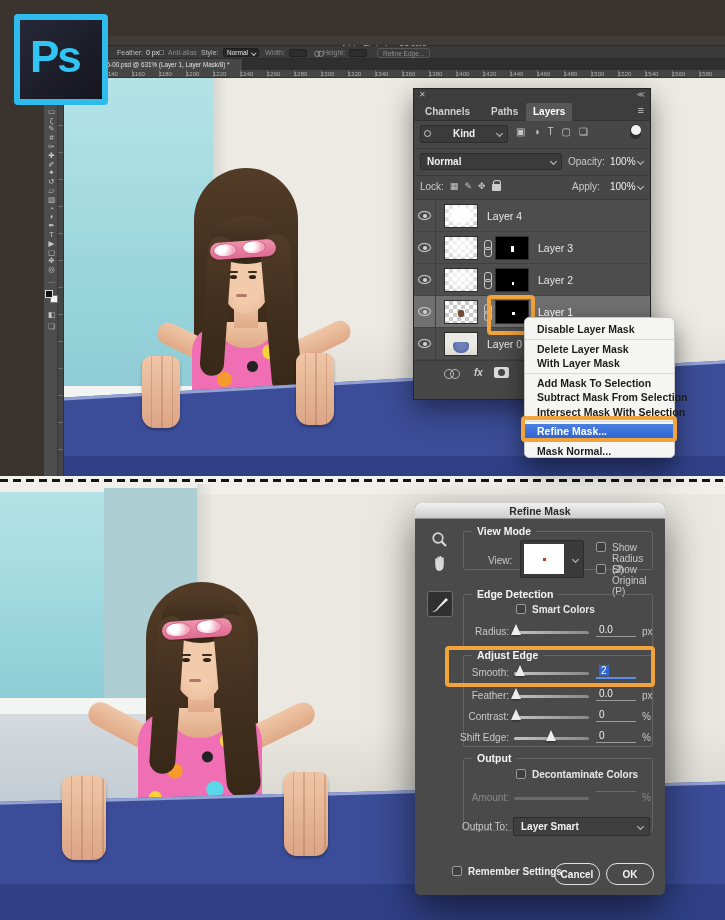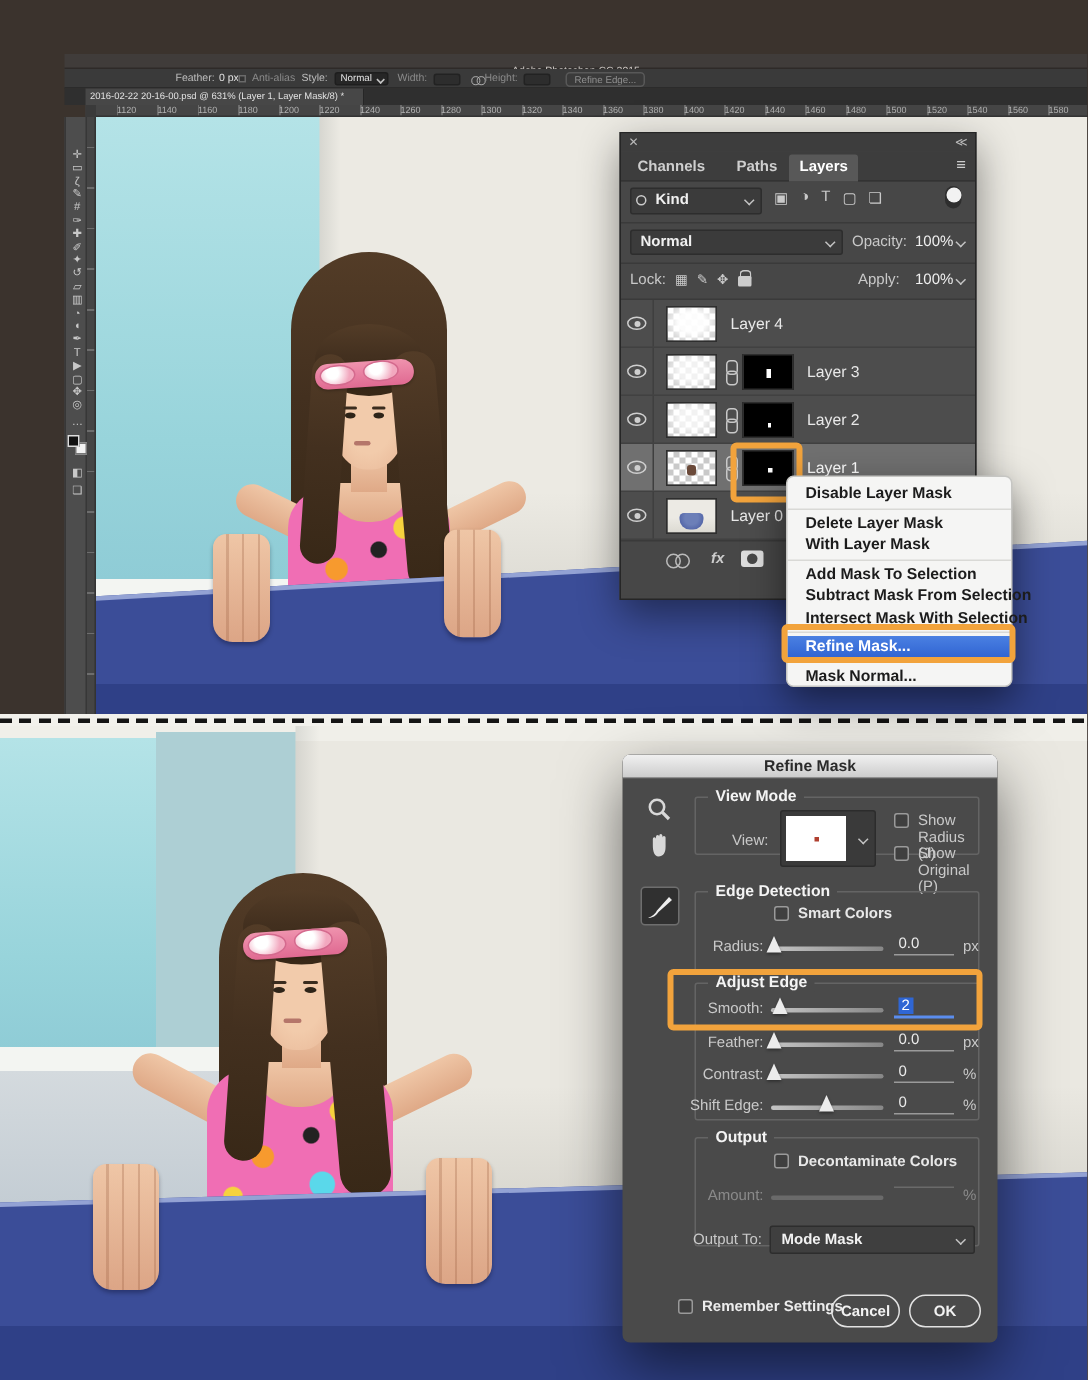--- a/index.html
+++ b/index.html
@@ -84,21 +84,21 @@
            box-shadow:0 10px 26px rgba(0,0,0,0.45); z-index:30; font-size:10px; color:#ddd; }
   .panel-head { height:12px; background:#3d3d3d; position:relative; }
   .panel-head .x { position:absolute; left:5px; top:1px; font-size:8px; color:#bbb; line-height:10px; }
   .panel-head .cc { position:absolute; right:5px; top:1px; font-size:8px; color:#bbb; line-height:10px; }
   .panel-tabs { height:20px; background:#3d3d3d; position:relative; border-bottom:1px solid #333; }
   .ptab { position:absolute; top:2px; height:18px; line-height:18px; padding:0 7px; color:#cfcfcf; font-weight:bold; font-size:10px; }
   .ptab.active { background:#585858; color:#fff; border-radius:2px 2px 0 0; }
   .pmenu { position:absolute; right:6px; top:3px; font-size:11px; color:#ccc; }
   .prow { position:relative; border-bottom:1px solid #3a3a3a; }
   .kindbox { position:absolute; left:6px; top:4px; width:88px; height:18px; background:#3b3b3b; border:1px solid #2d2d2d; border-radius:2px; }
-  .kindbox b { position:absolute; left:16px; top:2px; font-size:10px; color:#f0f0f0; }
+  .kindbox b { position:absolute; left:32px; top:2px; font-size:10px; color:#f0f0f0; }
   .ficons { position:absolute; left:102px; top:5px; display:flex; gap:8px; }
   .ficons span { font-size:10px; color:#c9c9c9; }
   .ftoggle { position:absolute; right:9px; top:3px; width:11px; height:15px; border-radius:6px; background:#2e2e2e; }
   .ftoggle i { position:absolute; left:0.5px; top:0.5px; width:10px; height:10px; border-radius:50%; background:#f2f2f2; }
   .blendbox { position:absolute; left:6px; top:4px; width:142px; height:17px; background:#3b3b3b; border:1px solid #2d2d2d; border-radius:2px; }
   .blendbox b { position:absolute; left:6px; top:2px; font-size:10px; color:#f0f0f0; }
   .chev { display:inline-block; width:5px; height:5px; border-right:1.4px solid #c4c4c4; border-bottom:1.4px solid #c4c4c4; transform:rotate(45deg); }
   .chev.abs2 { position:absolute; }
   .lbl { position:absolute; color:#c9c9c9; font-size:10px; }
   .val { position:absolute; color:#f0f0f0; font-size:10px; }
@@ -424,20 +424,23 @@
     <div class="mi">Subtract Mask From Selection</div>
     <div class="mi">Intersect Mask With Selection</div>
     <div class="msep"></div>
     <div class="mi hl">Refine Mask...</div>
     <div class="msep"></div>
     <div class="mi">Mask Normal...</div>
   </div>
 
   <div class="anno" style="left:521px;top:416px;width:156px;height:26px;z-index:45"></div>
 
+  <div class="abs ps-logo">
+    <span>Ps</span>
+  </div>
 
   <div class="abs dash-strip">
     <div class="dash-line"></div>
   </div>
 
   <div class="scene" id="scene-bottom">
     <div class="abs" style="left:0;top:0;width:725px;height:10px;background:#f0efe9"></div>
     <div class="abs wall-aqua" style="left:0;top:8px;width:104px;height:208px"></div>
     <div class="abs wall-aqua2" style="left:104px;top:4px;width:93px;height:210px"></div>
     <div class="abs wall-shade" style="left:197px;top:0;width:16px;height:320px"></div>
@@ -548,21 +551,21 @@
     <div class="grp" style="top:255px;height:73px">
       <span class="grp-label">Output</span>
       <span class="cb" style="left:52px;top:10px"></span>
       <span class="dl" style="left:68px;top:10px;font-weight:bold;color:#e8e8e8">Decontaminate Colors</span>
       <span class="dl right dim" style="left:0;top:33px;width:45px">Amount:</span>
       <span class="track dim" style="left:50px;top:38px;width:75px"></span>
       <span class="fval dimf" style="left:132px;top:31px"></span>
       <span class="dl dim" style="left:178px;top:33px">%</span>
       <span class="dl" style="left:-2px;top:62px">Output To:</span>
       <span class="ddown" style="left:49px;top:58px;width:137px;height:19px">
-        <span style="position:absolute;left:7px;top:3px">Mode Mask</span>
+        <span style="position:absolute;left:7px;top:3px">Layer Smart</span>
         <span class="chev abs2" style="right:6px;top:6px"></span>
       </span>
     </div>
 
     <span class="cb" style="left:37px;top:363px"></span>
     <span class="dl" style="left:53px;top:363px;font-weight:bold;color:#ececec">Remember Settings</span>
     <button class="pillbtn" style="left:139px;top:360px;width:46px">Cancel</button>
     <button class="pillbtn" style="left:191px;top:360px;width:48px">OK</button>
   </div>
 

